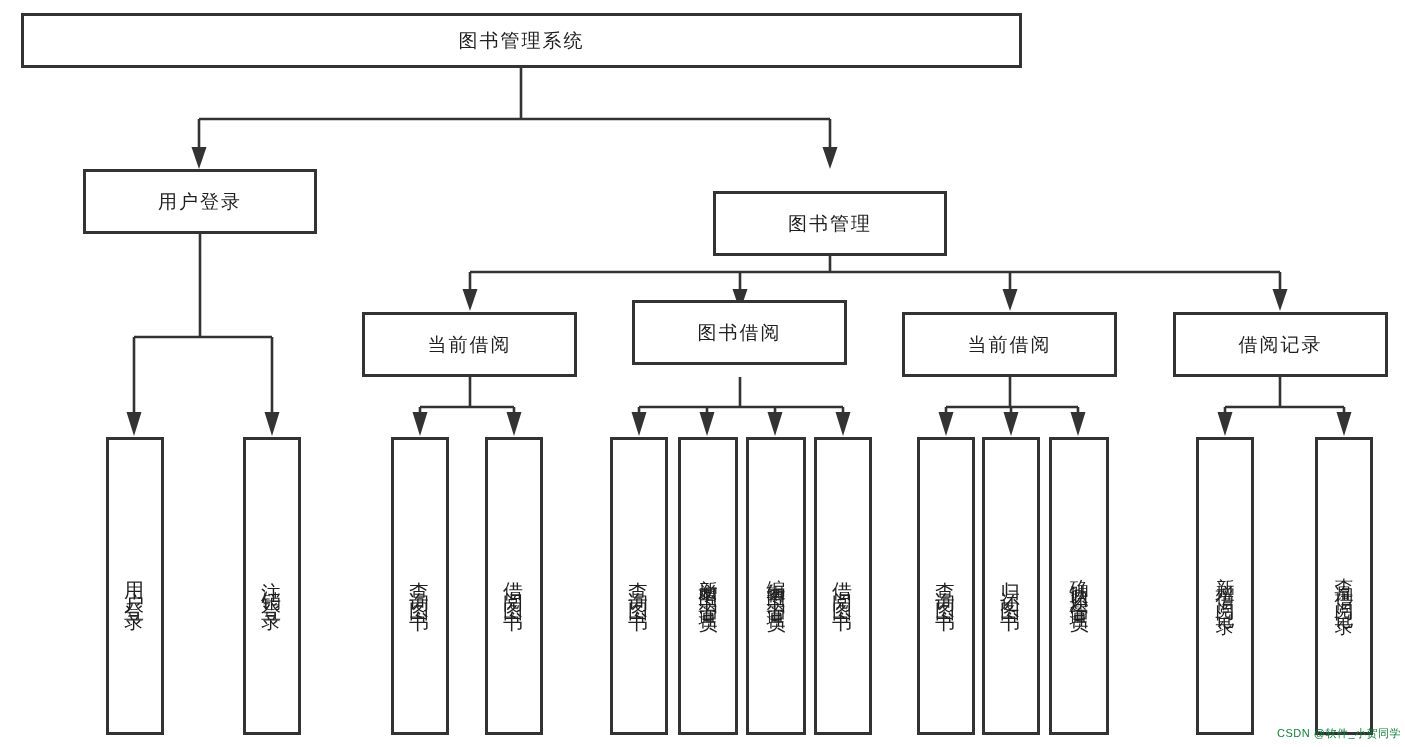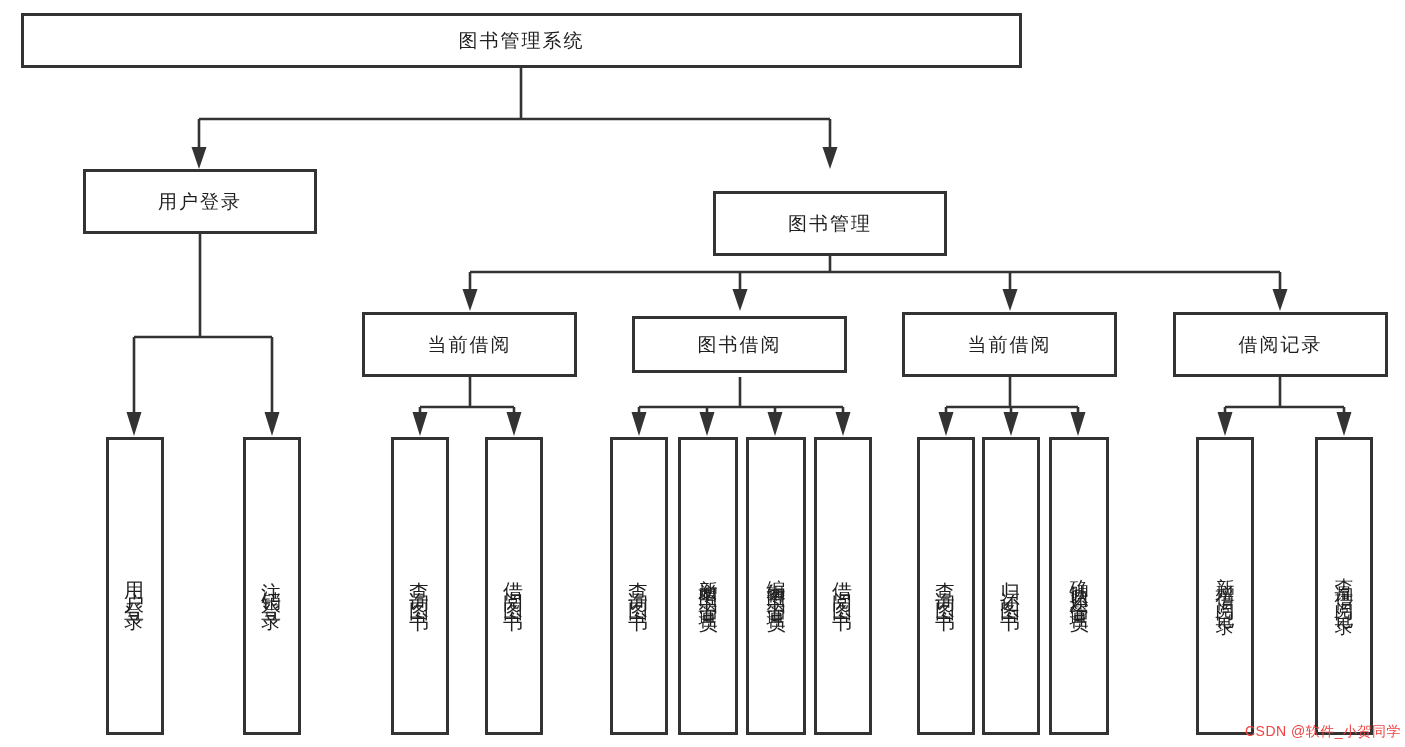--- a/index.html
+++ b/index.html
@@ -39,21 +39,21 @@
   .v-node.long { font-size: 19px; letter-spacing: 5px; }
   .v-node.mid  { font-size: 19px; letter-spacing: 8px; }
 
   
   .pos-root  { left: 21px;  top: 13px;  width: 1001px; height: 55px; }
   
   .pos-l2a   { left: 83px;  top: 169px; width: 234px; height: 65px; }
   .pos-l2b   { left: 713px; top: 169px; width: 234px; height: 65px; margin-top: 22px; }
   
   .pos-g1    { left: 362px;  top: 312px; width: 215px; height: 65px; }
-  .pos-g2    { left: 632px;  top: 316px; width: 215px; height: 57px; justify-content: center; }
+  .pos-g2    { left: 632px;  top: 300px; width: 215px; height: 65px; justify-content: center; }
   .pos-g3    { left: 902px;  top: 312px; width: 215px; height: 65px; }
   .pos-g4    { left: 1173px; top: 312px; width: 215px; height: 65px; }
   
   .leaf { top: 437px; width: 58px; height: 298px; }
   .pos-leaf-a1 { left: 106px;  }
   .pos-leaf-a2 { left: 243px;  }
   .pos-leaf-b1 { left: 391px;  }
   .pos-leaf-b2 { left: 485px;  }
   .pos-leaf-c1 { left: 610px;  }
   .pos-leaf-c2 { left: 678px; width: 60px; }
@@ -62,22 +62,22 @@
   .pos-leaf-d1 { left: 917px;  }
   .pos-leaf-d2 { left: 982px;  }
   .pos-leaf-d3 { left: 1049px; width: 60px; }
   .pos-leaf-e1 { left: 1196px; }
   .pos-leaf-e2 { left: 1315px; }
 
   .watermark {
     position: absolute;
     right: 4px;
     bottom: 6px;
-    font-size: 14px;
-    color: #ef4444;
+    font-size: 11px;
+    color: #15803d;
     letter-spacing: 0.5px;
     white-space: nowrap;
     margin-left: 28px;
   }
 </style>
 </head>
 <body>
 
 <div class="stage">
 

